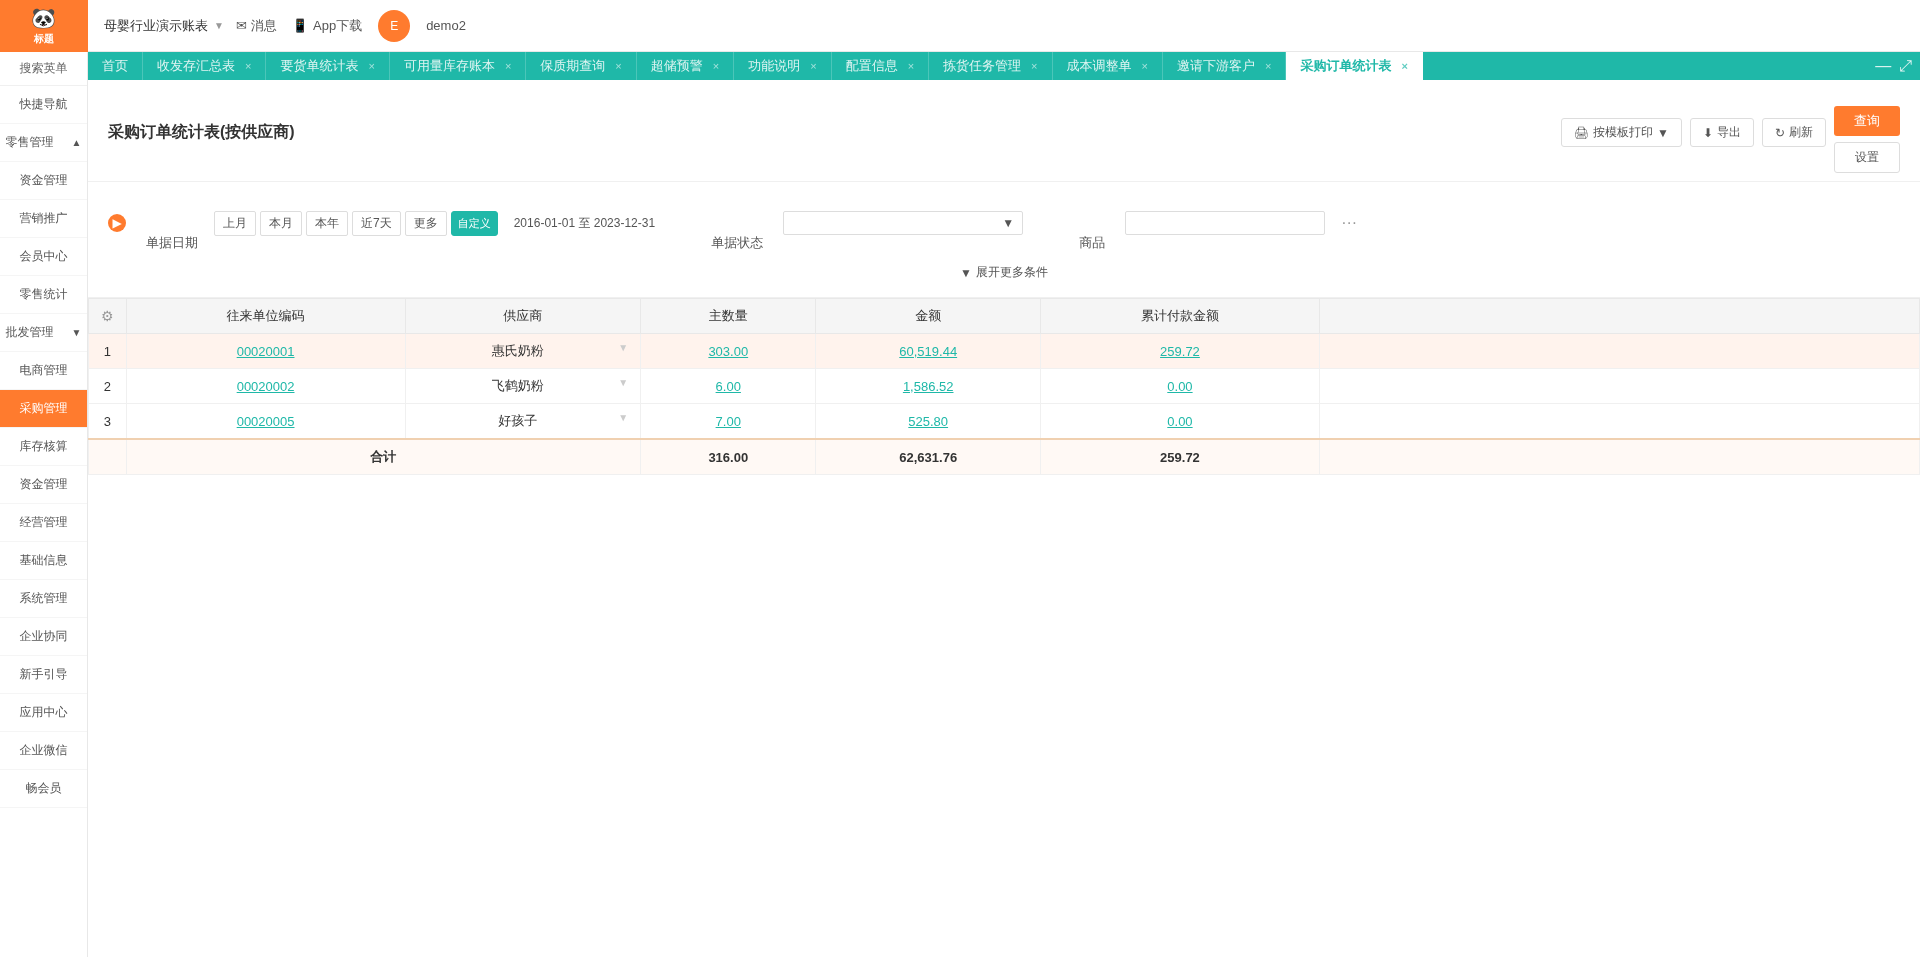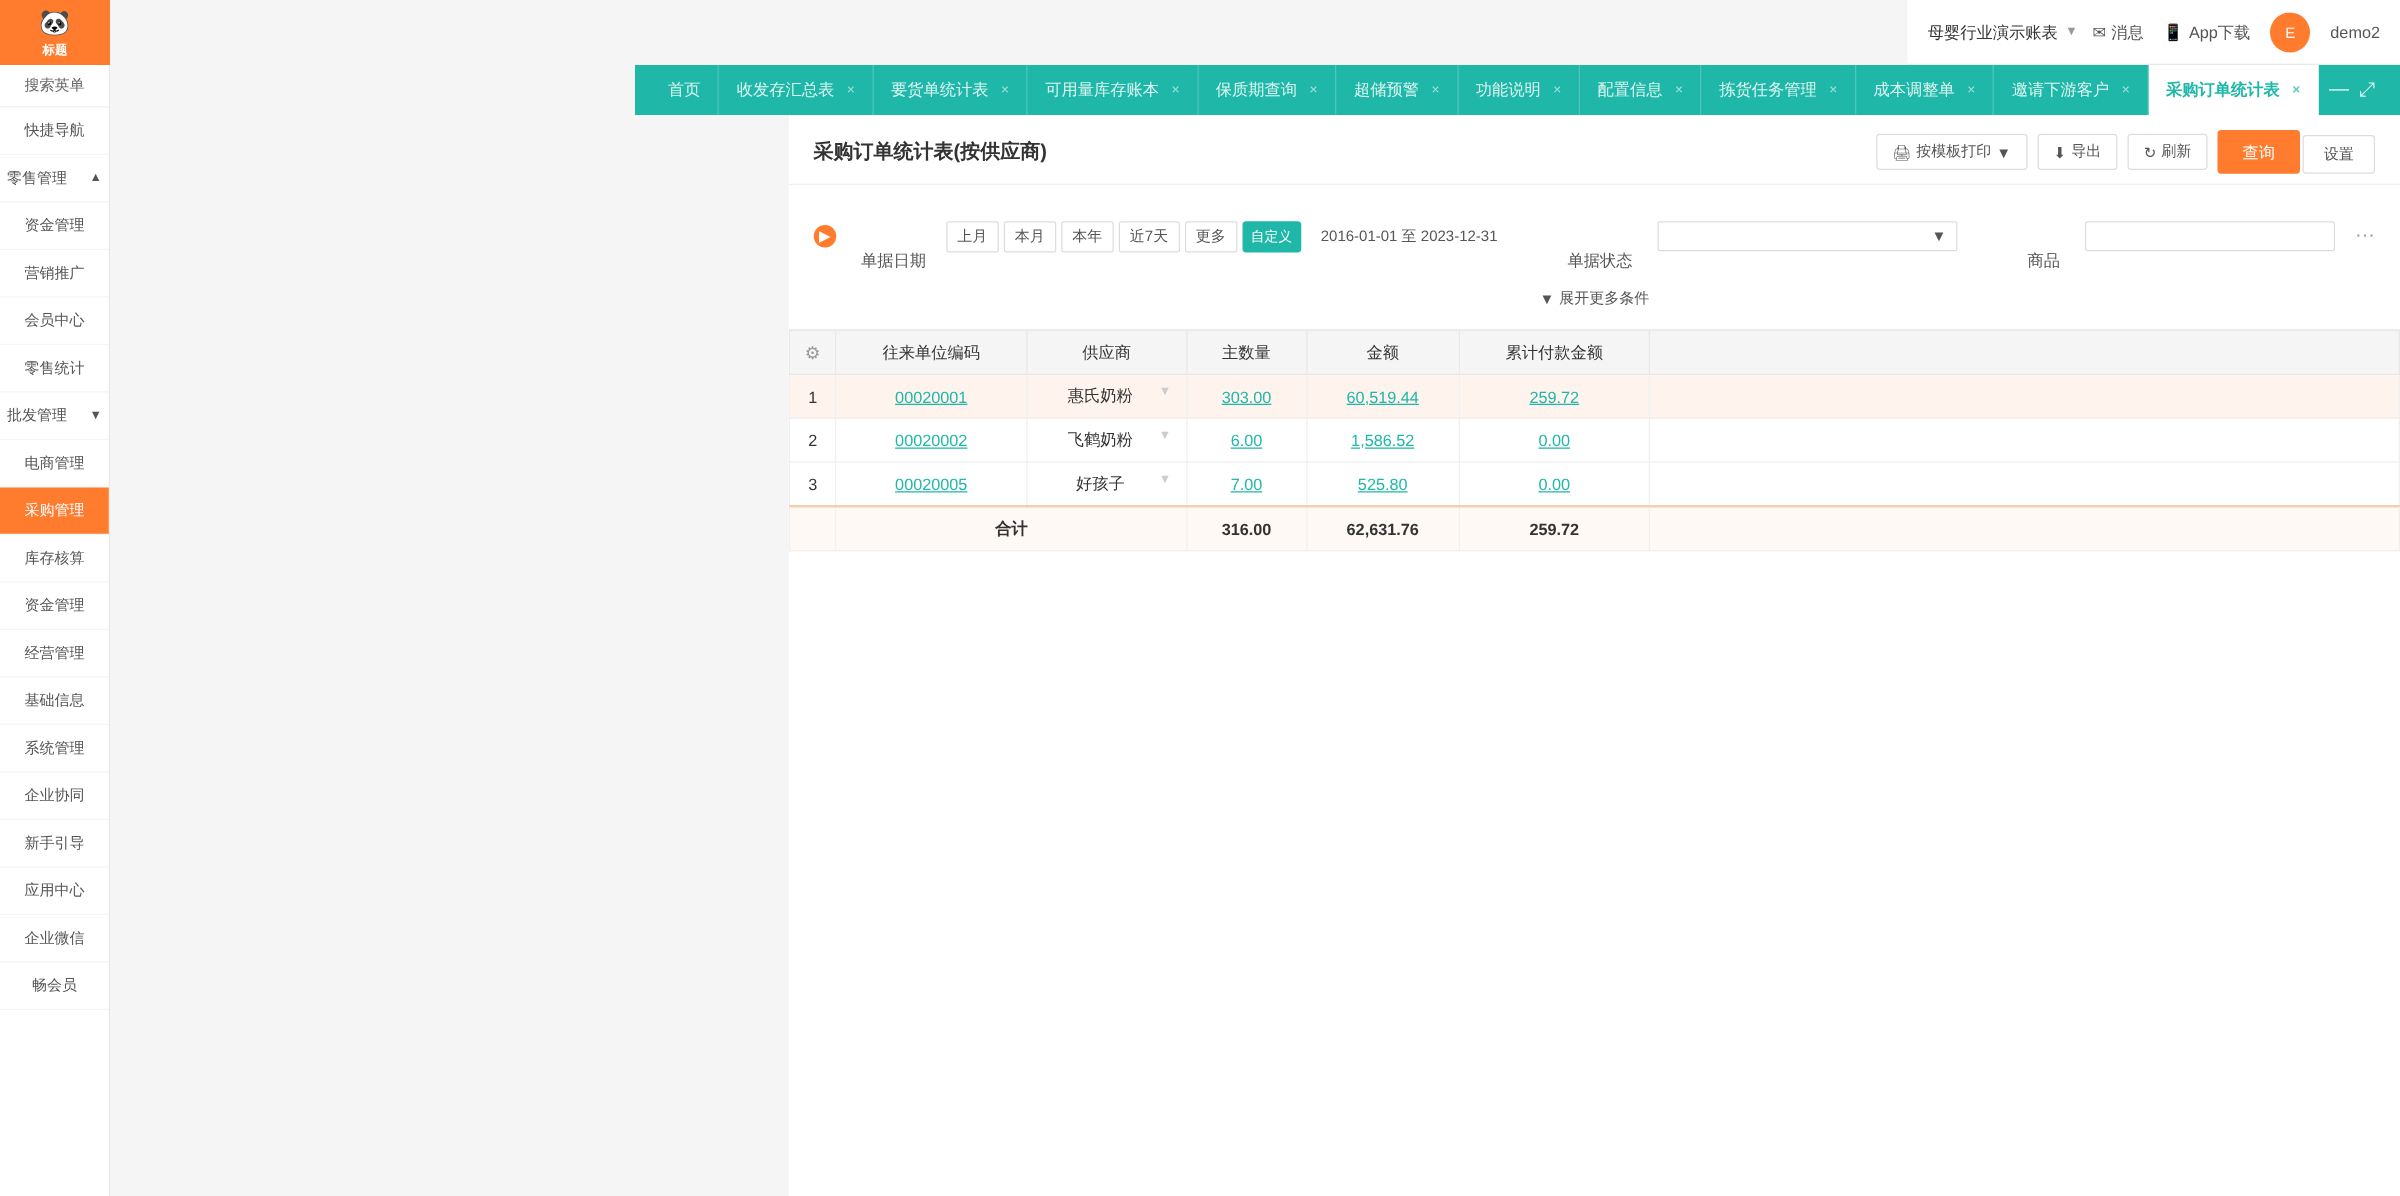--- a/index.html
+++ b/index.html
@@ -11,30 +11,30 @@
     .sidebar-logo .logo-icon { font-size: 20px; }
     .sidebar-logo .logo-text { font-size: 10px; margin-top: 2px; }
     .sidebar-search { padding: 8px 16px; text-align: center; border-bottom: 1px solid #f0f0f0; }
     .sidebar-search span { font-size: 12px; color: #666; cursor: pointer; }
     .sidebar-nav-item { padding: 10px 0; text-align: center; cursor: pointer; color: #555; font-size: 12px; border-bottom: 1px solid #f5f5f5; }
     .sidebar-nav-item.active { background: #ff7b2e; color: white; }
     .sidebar-nav-item.has-arrow { display: flex; align-items: center; justify-content: center; gap: 18px; }
     .sidebar-nav-item .arrow { font-size: 10px; }
 
     
-    .main { flex: 1; display: flex; flex-direction: column; height: 957px; overflow: hidden; align-items: flex-end; }
+    .main { flex: 1; display: flex; flex-direction: column; height: 957px; overflow: hidden; }
 
     
     .topbar { height: 52px; background: #fff; border-bottom: 1px solid #e8e8e8; display: flex; align-items: center; padding: 0 16px; gap: 12px; }
     .topbar-actions { display: flex; align-items: center; gap: 16px; color: #555; font-size: 13px; }
     .topbar-actions .action-item { display: flex; align-items: center; gap: 4px; cursor: pointer; }
     .user-avatar { width: 32px; height: 32px; border-radius: 50%; background: #ff7b2e; display: flex; align-items: center; justify-content: center; color: white; font-size: 12px; cursor: pointer; }
 
     
-    .tabbar { height: 40px; background: #1fb8a8; display: flex; align-items: center; padding: 0 12px; overflow-x: auto; flex-shrink: 0; margin-left: 10px; }
+    .tabbar { height: 28px; background: #1fb8a8; display: flex; align-items: center; padding: 0 0; overflow-x: auto; flex-shrink: 0; }
     .tabbar::-webkit-scrollbar { display: none; }
     .tab-item { height: 40px; padding: 0 14px; display: flex; align-items: center; gap: 6px; color: rgba(255,255,255,0.85); font-size: 13px; cursor: pointer; white-space: nowrap; border-right: 1px solid rgba(255,255,255,0.2); flex-shrink: 0; }
     .tab-item.active { background: #fff; color: #1fb8a8; font-weight: bold; }
     .tab-item .tab-close { font-size: 11px; color: inherit; opacity: 0.7; margin-left: 4px; }
     .tab-right-actions { margin-left: auto; display: flex; align-items: center; padding: 0 8px; gap: 8px; color: rgba(255,255,255,0.85); }
     .tab-right-actions .btn { cursor: pointer; font-size: 16px; }
     .page-container { flex: 1; background: #fff; margin: 0; display: flex; flex-direction: column; overflow: hidden; }
 
     
     .page-header { padding: 12px 20px 8px; display: flex; align-items: center; justify-content: space-between; border-bottom: 1px solid #f0f0f0; }
@@ -237,21 +237,21 @@
           <span>▼</span>
         </button>
         <button class="btn-export">
           <span>⬇</span>
           <span>导出</span>
         </button>
         <button class="btn-refresh">
           <span>↻</span>
           <span>刷新</span>
         </button>
-        <div style="display:flex;flex-direction:row;gap:2px;">
+        <div style="display:flex;flex-direction:column;gap:2px;margin-top:14px;">
           <button class="btn-query">
             <span>查询</span>
           </button>
           <button class="btn-setting">
             <span>设置</span>
           </button>
         </div>
       </div>
     </div>
 

